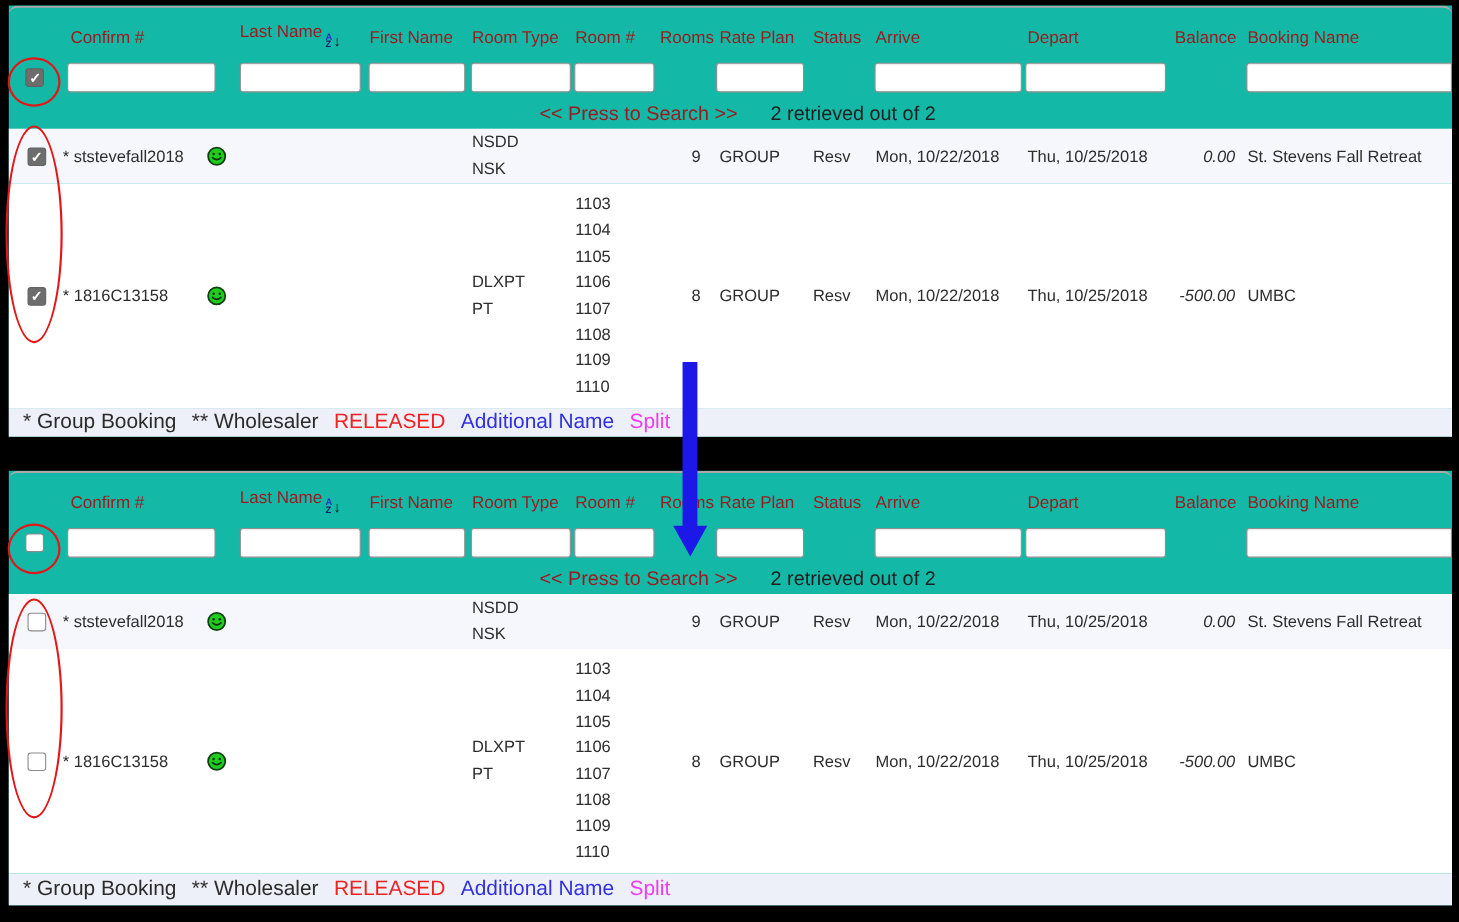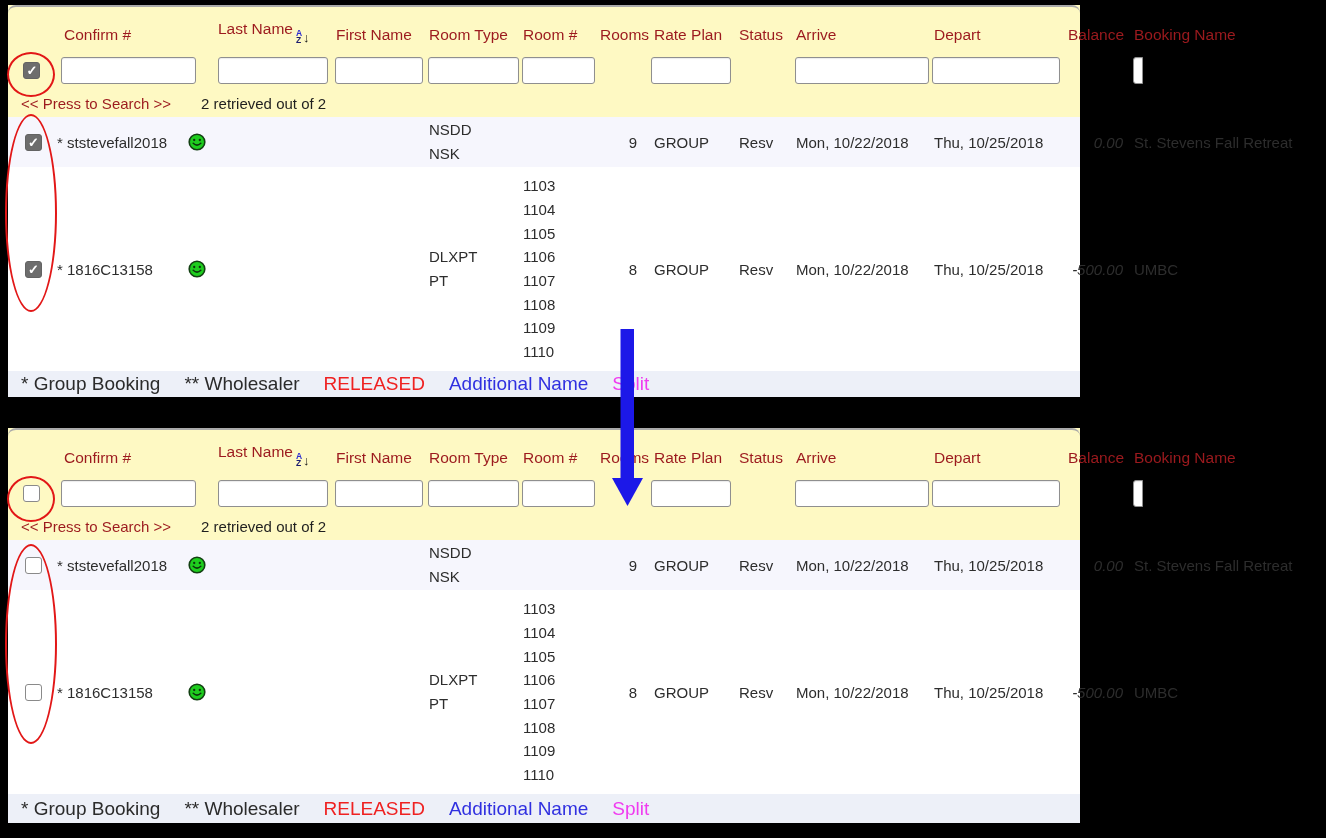--- a/index.html
+++ b/index.html
@@ -7,22 +7,22 @@
     width:1326px;height:838px;
     background:#000;
     position:relative;
     overflow:hidden;
     font-family:"Liberation Sans", sans-serif;
     -webkit-font-smoothing:antialiased;
   }
   .panel{
     position:relative;
     margin-left:8px;
-    width:1072px;
-    background:#fef9c3;
+    width:1312px;
+    background:#14b8a6;
   }
   .panel::before{
     content:"";
     position:absolute;top:0;left:0;right:0;height:10px;
     border-top:2px solid #a9a9a9;
     border-radius:8px 8px 0 0;
     pointer-events:none;
   }
   #panel-top{margin-top:5px;margin-bottom:31px;}
   .grid{
@@ -62,21 +62,21 @@
     appearance:none;-webkit-appearance:none;
     width:17px;height:17px;border:1.5px solid #8a8a8a;border-radius:3px;
     background:#fff;position:relative;cursor:pointer;margin:0;
   }
   input[type=checkbox]:checked{background:#6d6d6d;border-color:#636363;}
   input[type=checkbox]:checked::after{
     content:"\2713";position:absolute;left:2.5px;top:-0.5px;
     color:#fff;font-size:13px;font-weight:bold;line-height:17px;
   }
   
-  .search-row{height:28px;display:flex;align-items:center;padding-left:13px;font-size:15px;}
+  .search-row{height:28px;display:flex;align-items:center;padding-left:13px;font-size:18px;justify-content:center;}
   .search-link{color:#9c1a1e;text-decoration:none;cursor:pointer;}
   .result-count{color:#1f1f1f;margin-left:30px;}
   
   .data-row{color:#2d2d2d;font-size:15px;}
   .row1{height:50px;background:#f6f6fd;}
   .row2{height:204px;background:#ffffff;}
   .data-row .cell{padding-left:3px;white-space:nowrap;}
   .c-confirm-data{position:relative;padding-left:2px !important;}
   .smiley{position:absolute;left:133px;top:50%;transform:translateY(-50%);display:inline-flex;}
   .lines div{line-height:24px;}
@@ -84,21 +84,21 @@
   .num-right{text-align:right;padding-right:14px !important;}
   .bal-right{text-align:right;padding-right:8px !important;font-style:italic;}
   
   .legend{height:26px;display:flex;align-items:center;padding-left:13px;gap:11px;
           font-size:19px;color:#2b2b2b;background:#edf0f8;}
   #panel-bottom .legend{height:29px;}
   .lg-released{color:#ef2121;}
   .lg-additional{color:#3030e0;}
   .lg-split{color:#f03cf0;}
   .lg-item{white-space:nowrap;}
-  .lg-item + .lg-item{margin-left:13px;}
+  .lg-item + .lg-item{margin-left:3px;}
   
   .red-ellipse{
     position:absolute;border:2.5px solid #e21717;border-radius:50%;
     background:transparent;pointer-events:none;z-index:40;
   }
   #ellipse-top-header{left:7px;top:52px;width:44px;height:41px;}
   #ellipse-top-rows{left:5px;top:114px;width:48px;height:194px;}
   #ellipse-bottom-header{left:7px;top:476px;width:44px;height:42px;}
   #ellipse-bottom-rows{left:5px;top:544px;width:48px;height:196px;}
   #blue-arrow{position:absolute;left:609px;top:329px;z-index:50;pointer-events:none;}

